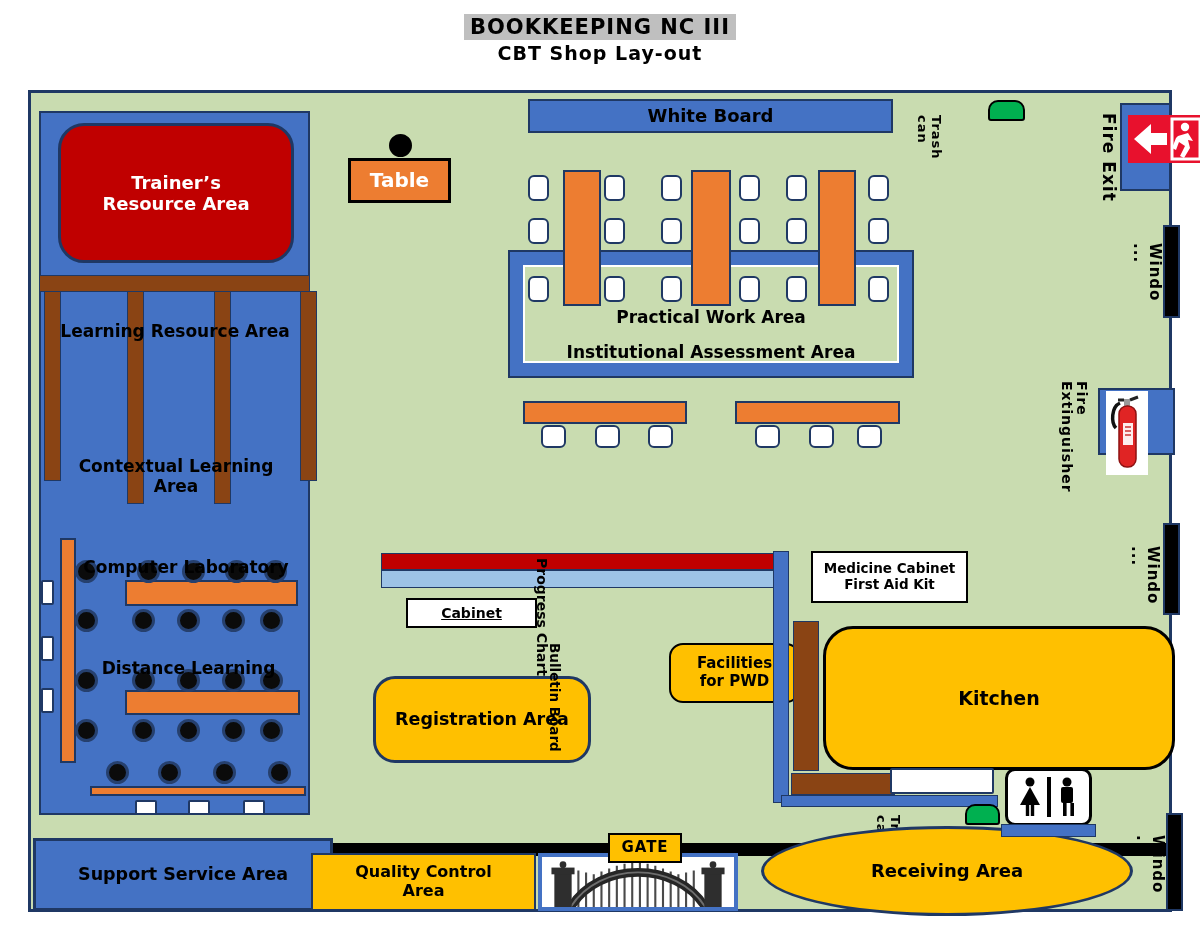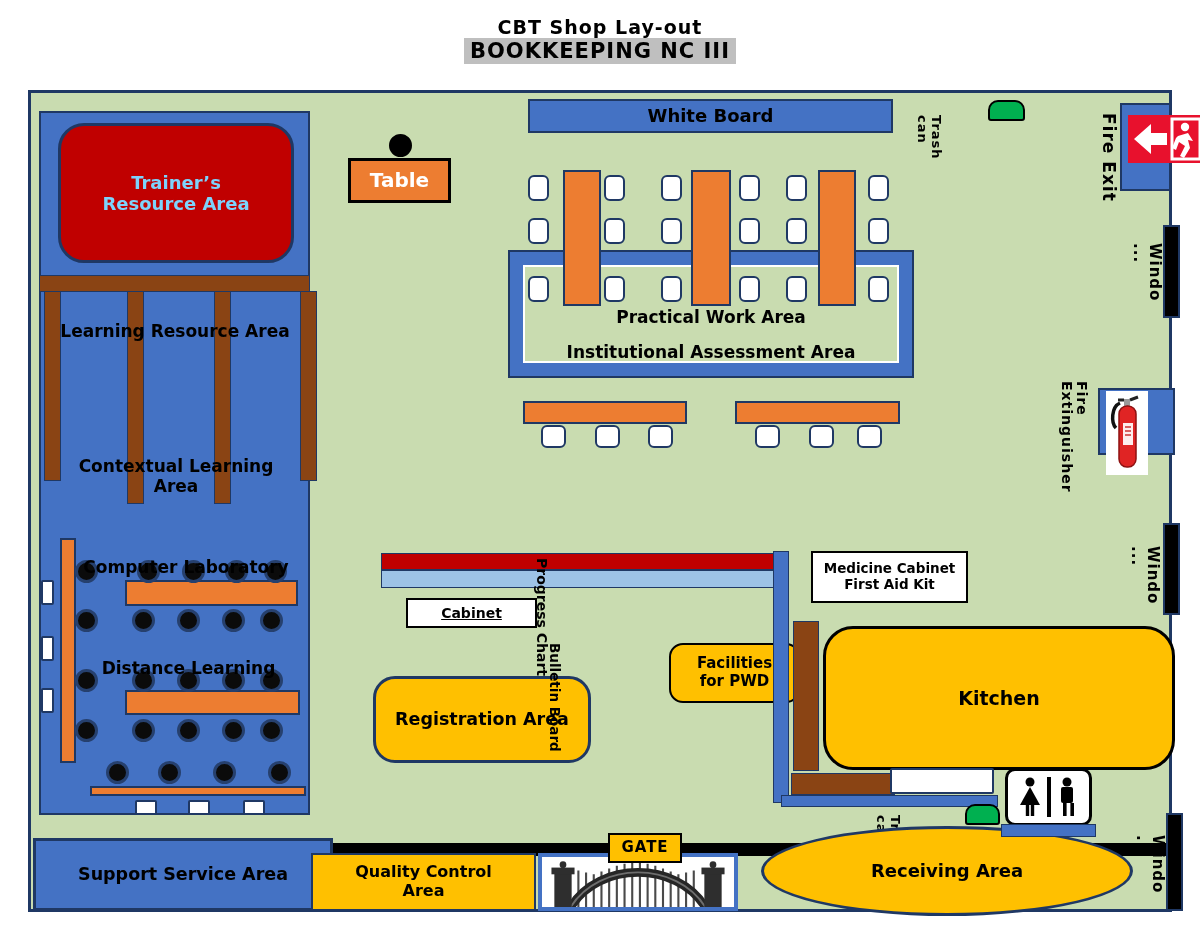--- a/index.html
+++ b/index.html
@@ -24,31 +24,31 @@
   .cls-chair{position:absolute;box-sizing:border-box;background:#fff;border:2.5px solid var(--navy,#1f3864);border-radius:6px;}
   .orange-t{position:absolute;box-sizing:border-box;background:var(--orange,#ed7d31);border:2px solid var(--navy,#1f3864);}
   .post{position:absolute;box-sizing:border-box;background:var(--brown,#8a4414);border:1.5px solid var(--navy,#1f3864);}
   .lwin{position:absolute;box-sizing:border-box;background:#fff;border:2.5px solid var(--navy,#1f3864);border-radius:2px;}
   .wrect{position:absolute;box-sizing:border-box;background:#fff;border:2px solid var(--navy,#1f3864);border-radius:2px;}
 </style>
 </head>
 <body>
 
 <div class="abs" id="title-wrap">
+  <div><span id="title-main">BOOKKEEPING NC III</span></div>
   <div id="title-sub">CBT Shop Lay-out</div>
-  <div><span id="title-main">BOOKKEEPING NC III</span></div>
 </div>
 
 <div class="abs" id="plan">
 
   <div class="abs blue navyb" style="left:8px;top:18px;width:271px;height:704px;"></div>
 
   <div class="abs" style="left:27px;top:30px;width:236px;height:140px;background:var(--red,#c00000);
        border:3px solid var(--navy,#1f3864);border-radius:26px;display:flex;align-items:center;justify-content:center;z-index:2;">
-    <div class="lbl" style="color:#7dd3fc;font-size:18px;">Trainer’s
+    <div class="lbl" style="color:#ffffff;font-size:18px;">Trainer’s
 Resource Area</div>
   </div>
 
   <div class="abs" style="left:8px;top:182px;width:271px;height:17px;background:var(--brown,#8a4414);border:1.5px solid var(--navy,#1f3864);z-index:2;"></div>
 
   <div class="abs lbl" style="left:10px;top:228px;width:268px;font-size:17px;z-index:3;">Learning Resource Area</div>
 
   <div class="abs lbl" style="left:30px;top:363px;width:230px;font-size:17px;z-index:3;">Contextual Learning
 Area</div>
 

